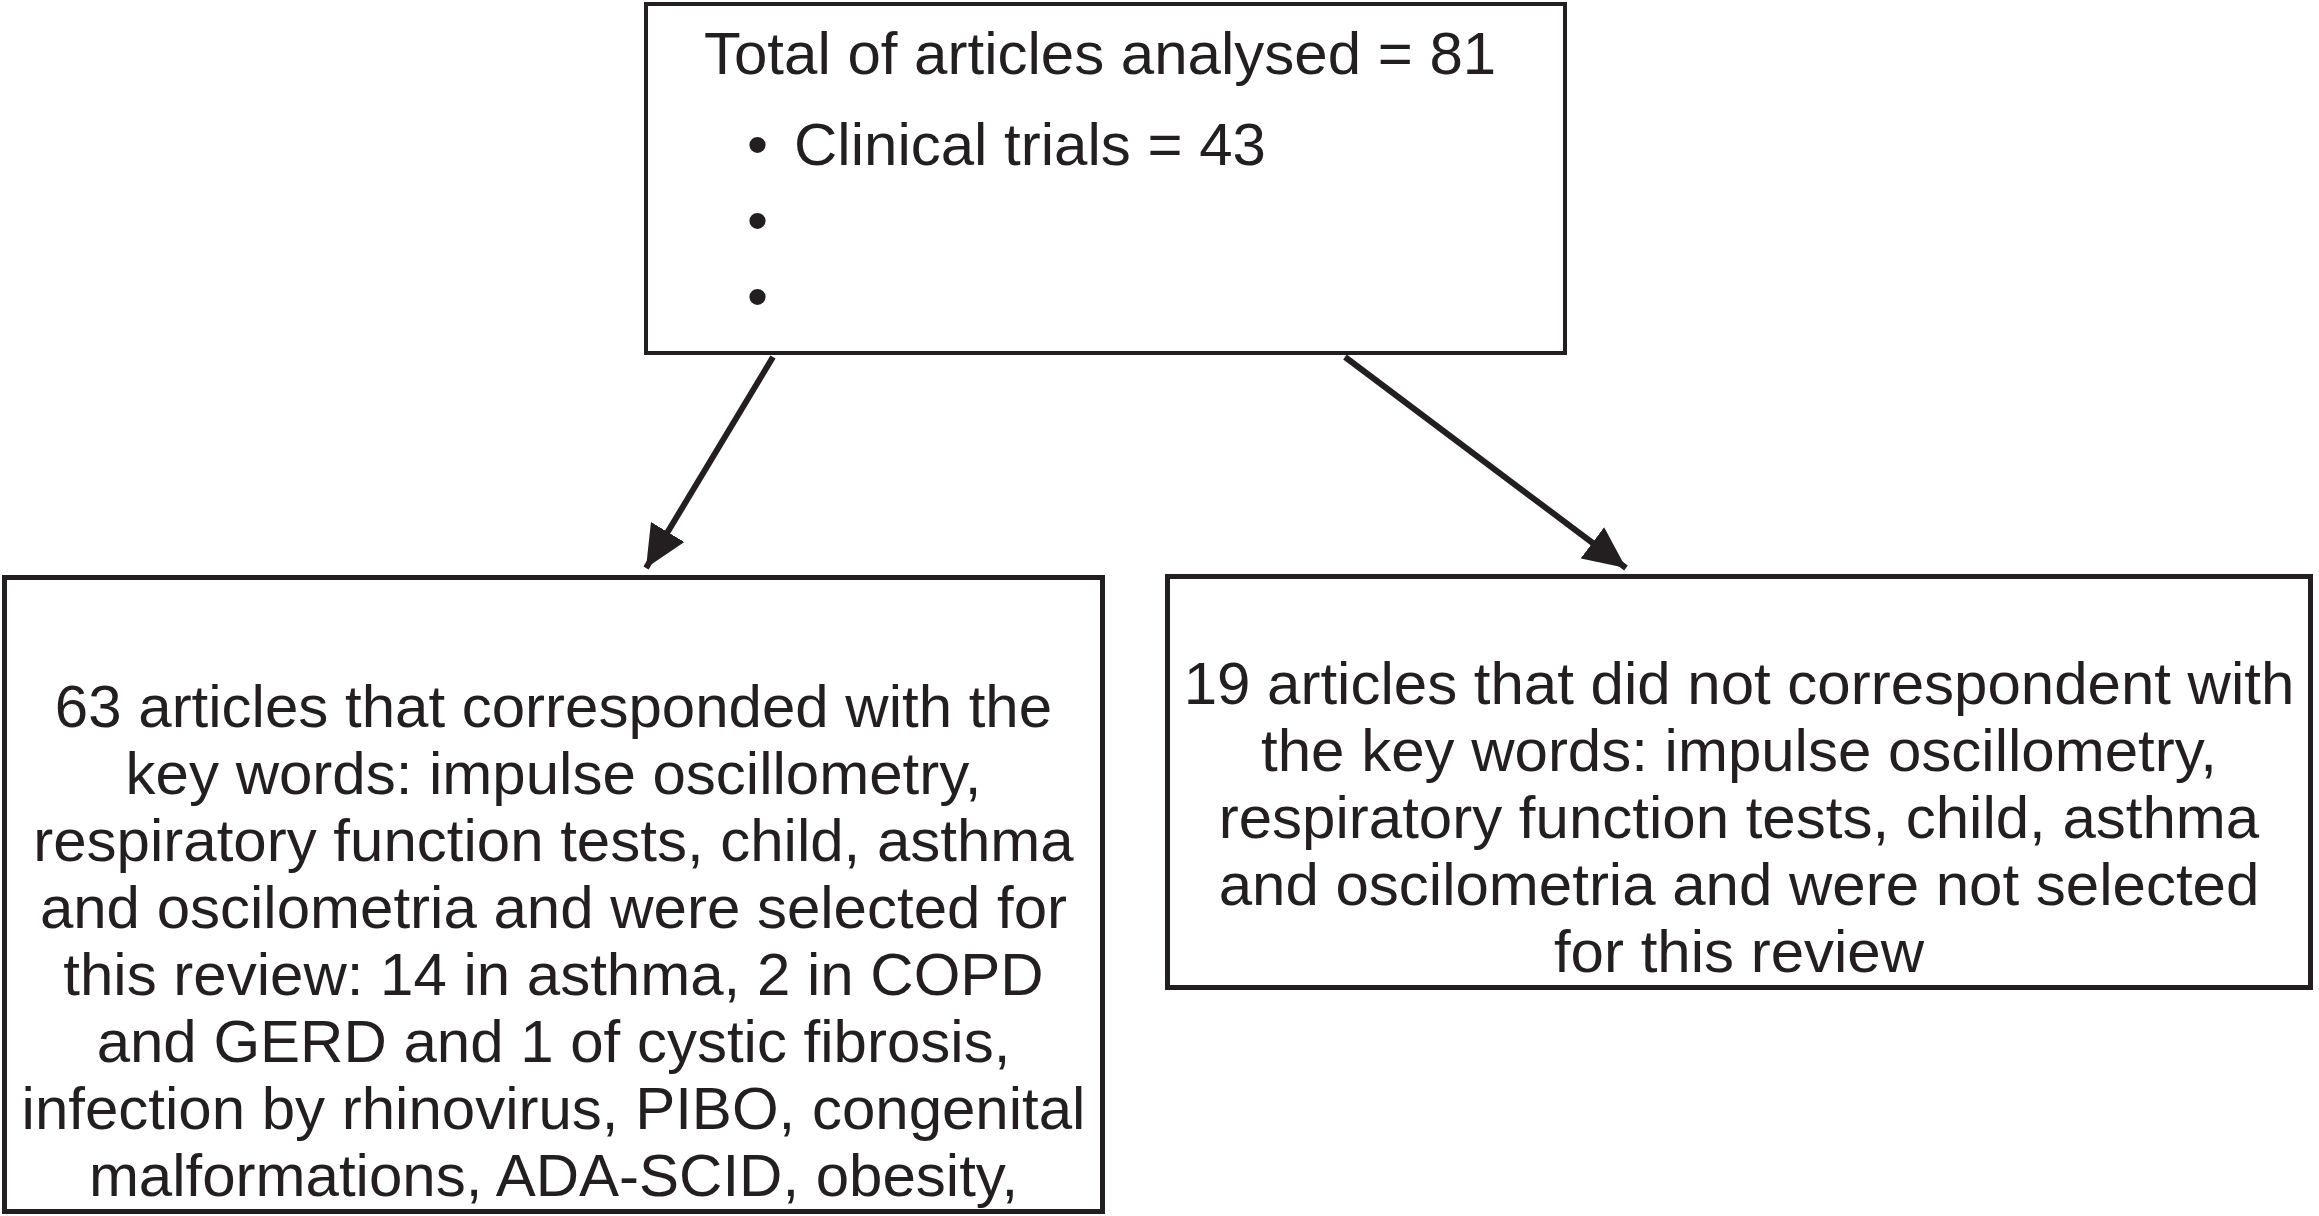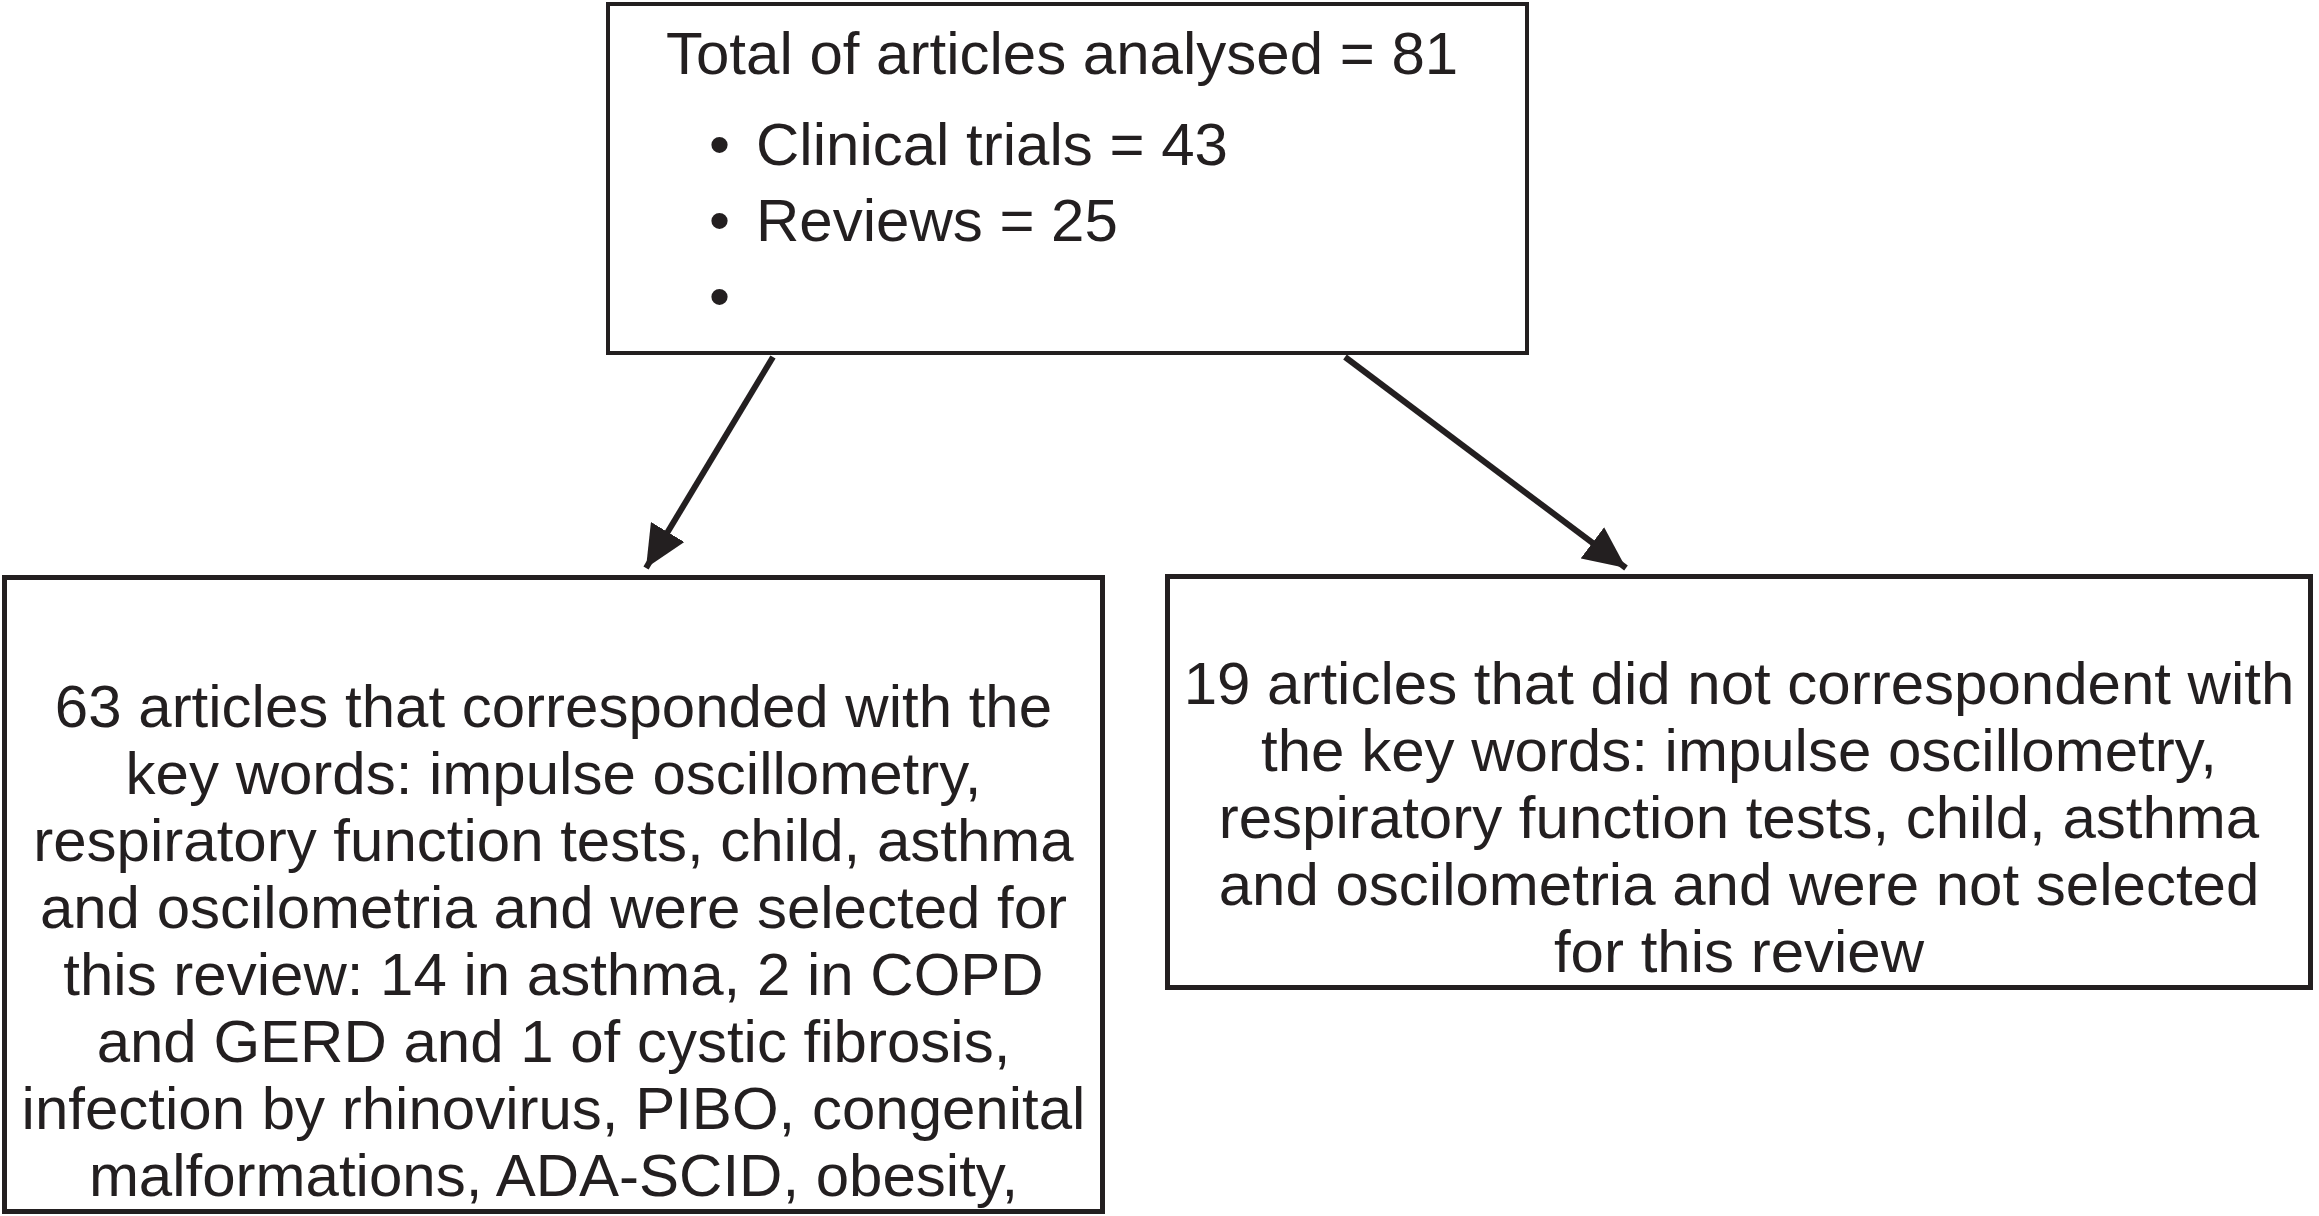--- a/index.html
+++ b/index.html
@@ -15,21 +15,21 @@
     font-family: "Liberation Sans", "DejaVu Sans", sans-serif;
     color: #231f20;
     overflow: hidden;
   }
   .flow-box {
     position: absolute;
     background: #ffffff;
     box-sizing: border-box;
   }
   #top-box {
-    left: 606px;
+    left: 644px;
     top: 2px;
     width: 923px;
     height: 353px;
     border: 4px solid #231f20;
     padding: 14px 20px 0 56px;
     font-size: 60px;
     line-height: 67px;
   }
   #top-box .box-title {
     white-space: nowrap;
@@ -91,21 +91,20 @@
 
   <div id="top-box" class="flow-box">
     <div class="box-title">Total of articles analysed = 81</div>
     <ul>
       <li>
         <span class="bullet-dot">•</span>
         <span>Clinical trials = 43</span>
       </li>
       <li>
         <span class="bullet-dot">•</span>
-        <span>Reviews = 25</span>
       </li>
       <li>
         <span class="bullet-dot">•</span>
       </li>
     </ul>
   </div>
 
   <svg id="arrow-layer" viewBox="0 0 2319 1216" xmlns="http://www.w3.org/2000/svg">
     <defs>
       <marker id="arrowhead" markerUnits="strokeWidth" markerWidth="7" markerHeight="6.5" refX="7" refY="3.25" orient="auto">

